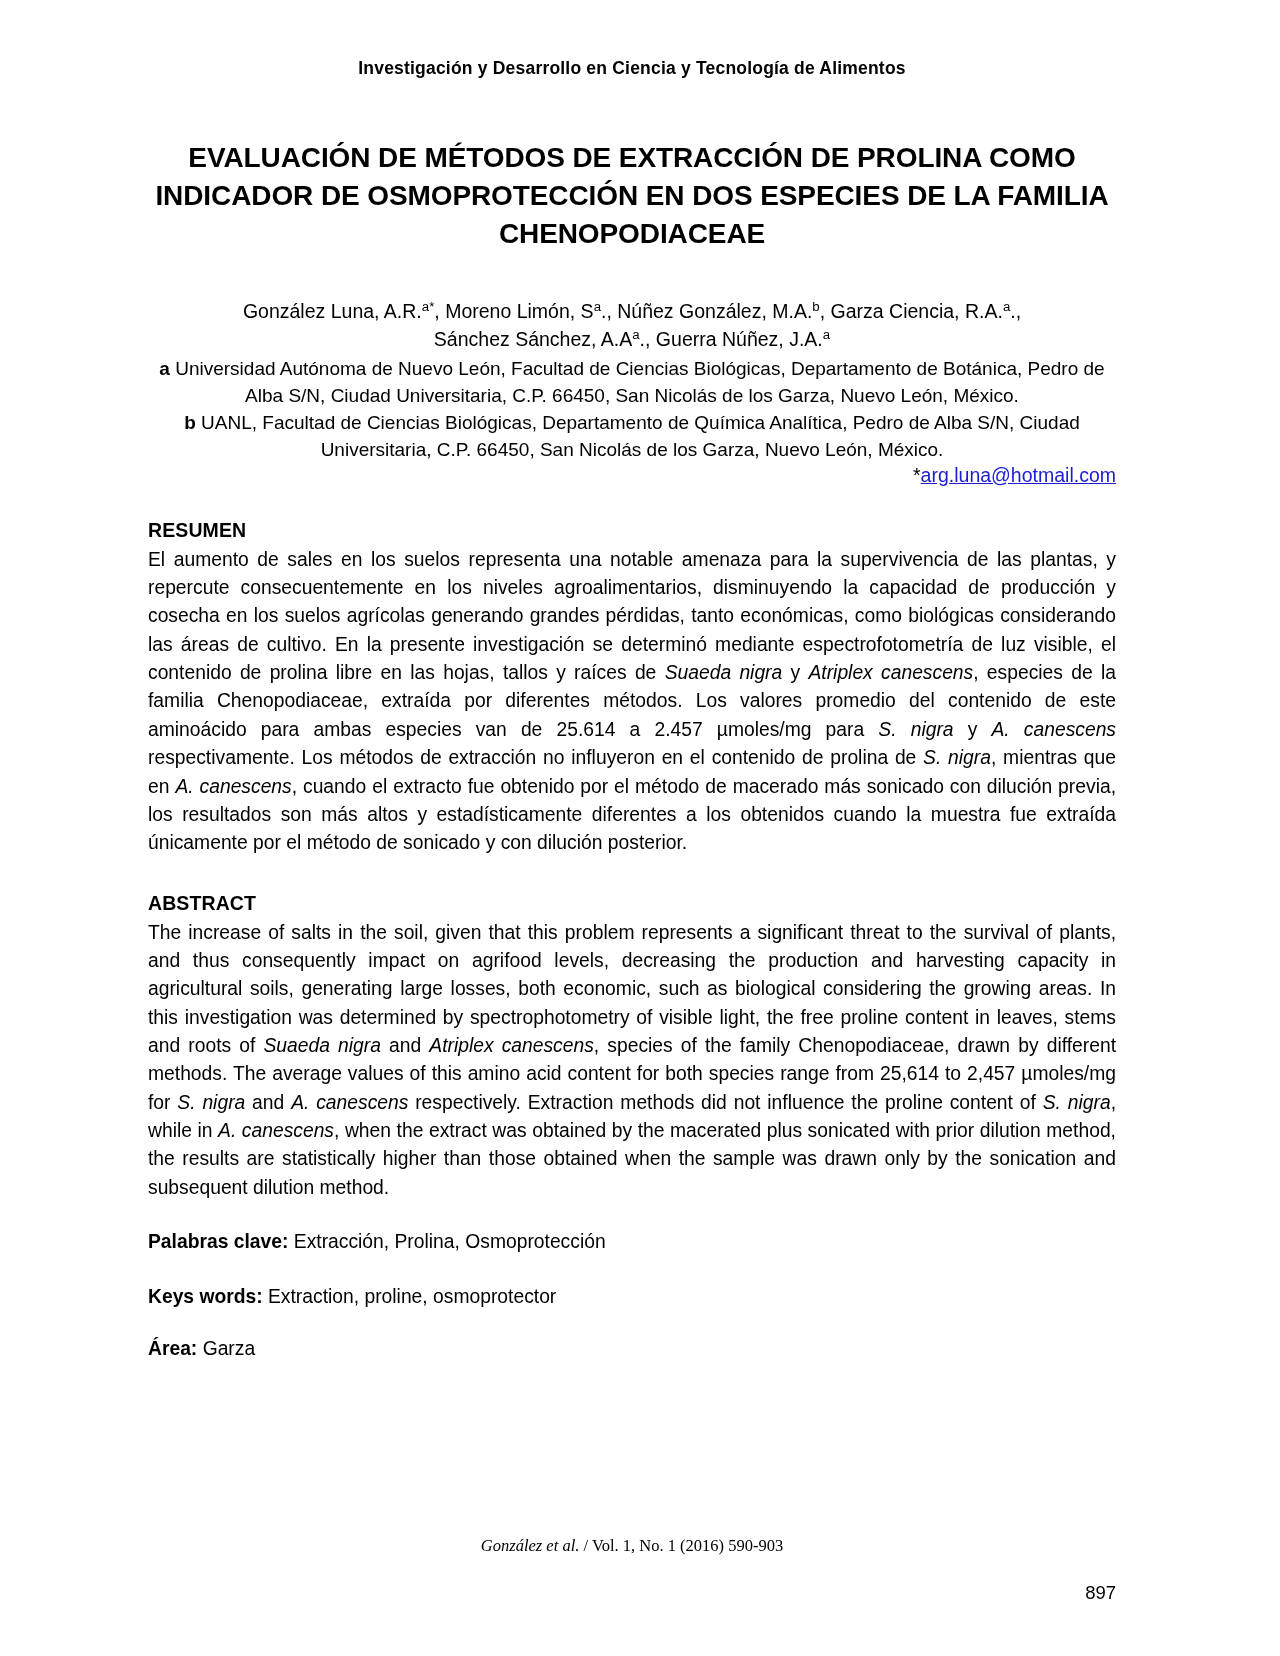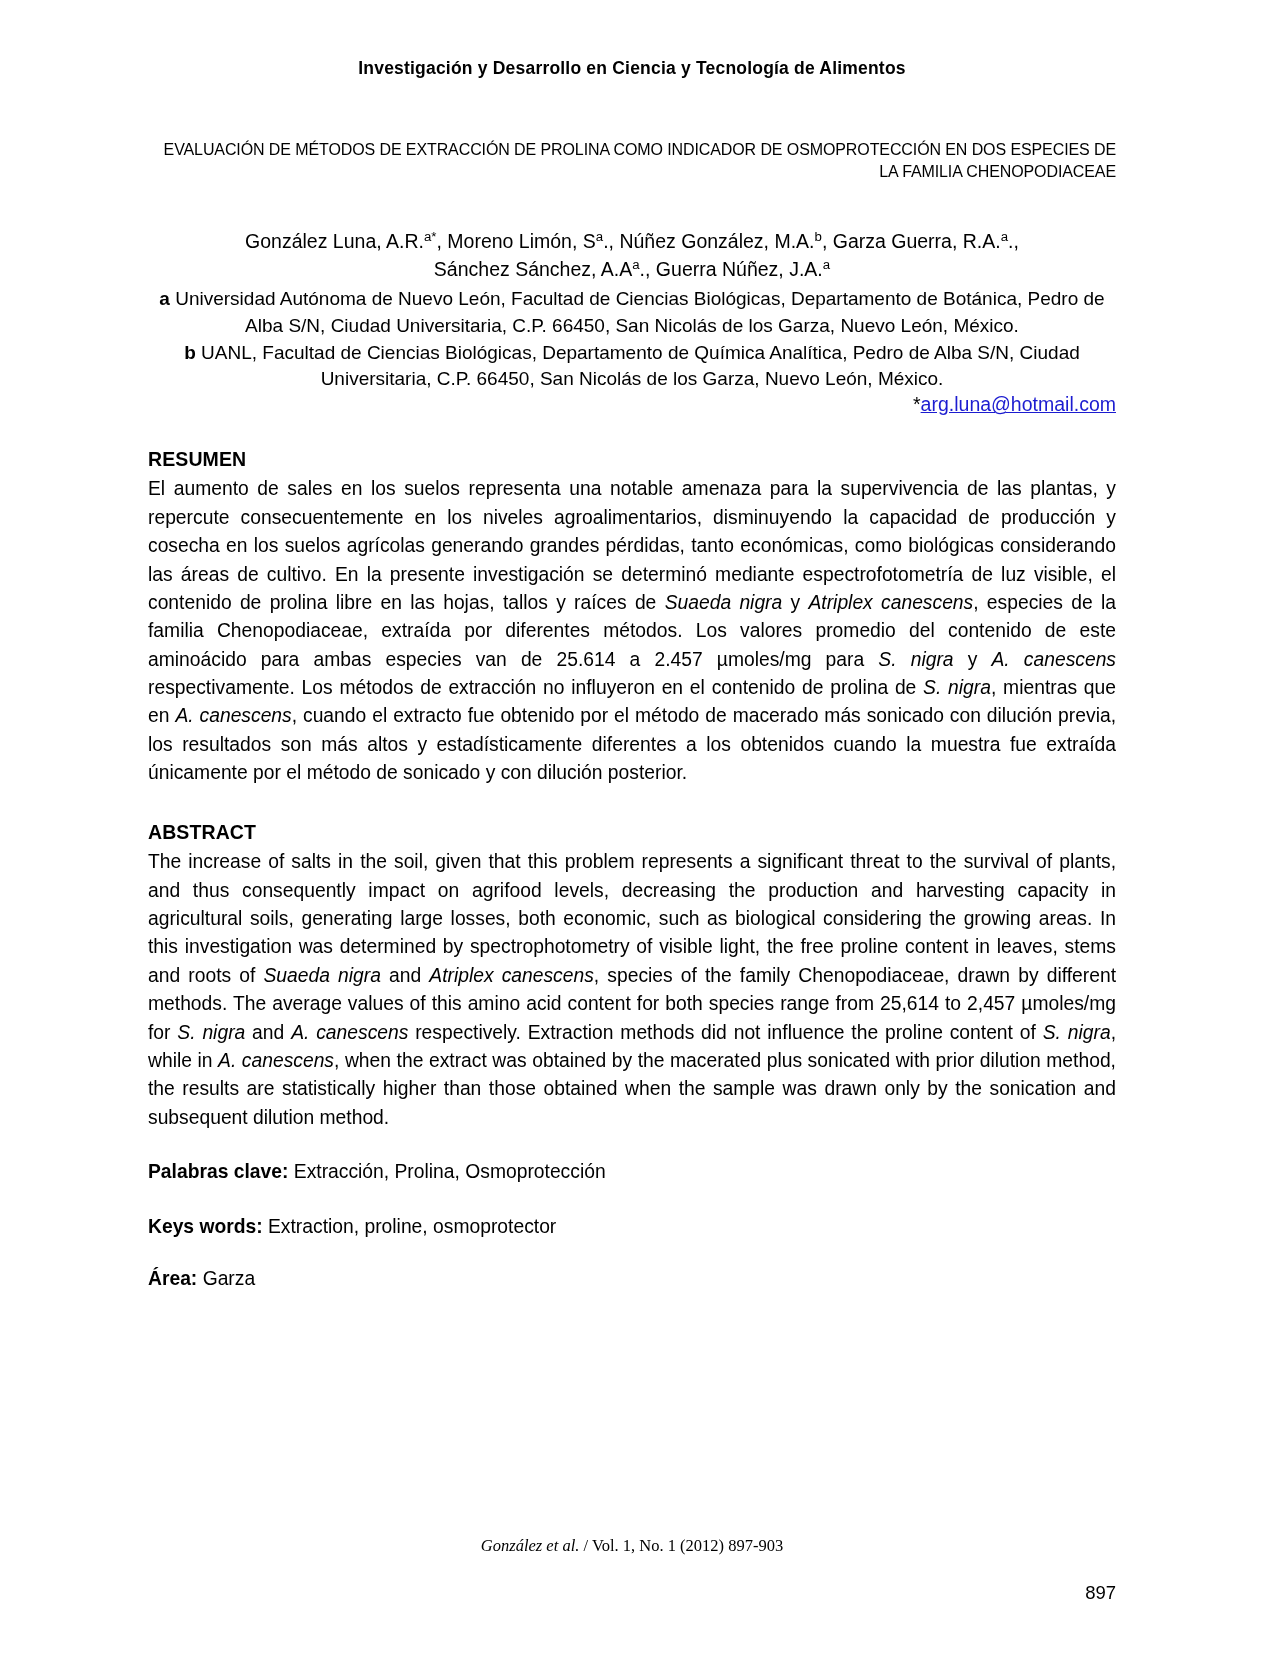--- a/index.html
+++ b/index.html
@@ -21,24 +21,24 @@
     padding: 58px 148px 40px 148px;
   }
   .running-head {
     text-align: center;
     font-size: 17.5px;
     font-weight: bold;
     letter-spacing: 0.2px;
     margin: 0 0 60px 0;
   }
   .title {
-    font-size: 16px;
-    font-weight: normal;
+    font-size: 28px;
+    font-weight: bold;
     line-height: 1.35;
-    text-align: right;
+    text-align: center;
     margin: 0 0 46px 0;
     letter-spacing: -0.1px;
   }
   .authors {
     text-align: center;
     font-size: 19.5px;
     line-height: 1.42;
     margin: 0 0 2px 0;
   }
   .affiliations {
@@ -129,21 +129,21 @@
 </head>
 <body>
 
 <div class="page">
 
   <div class="running-head">Investigación y Desarrollo en Ciencia y Tecnología de Alimentos</div>
 
   <h1 class="title">EVALUACIÓN DE MÉTODOS DE EXTRACCIÓN DE PROLINA COMO INDICADOR DE OSMOPROTECCIÓN EN DOS ESPECIES DE LA FAMILIA CHENOPODIACEAE</h1>
 
   <div class="authors">
-    <div><span>González Luna, A.R.</span><sup>a*</sup><span>, Moreno Limón, S</span><sup>a</sup><span>., Núñez González, M.A.</span><sup>b</sup><span>, Garza Guerra, R.A.</span><sup>a</sup><span>.,</span></div>
+    <div><span>González Luna, A.R.</span><sup>a*</sup><span>, Moreno Limón, S</span><sup>a</sup><span>., Núñez González, M.A.</span><sup>b</sup><span>, Garza Ciencia, R.A.</span><sup>a</sup><span>.,</span></div>
     <div><span>Sánchez Sánchez, A.A</span><sup>a</sup><span>., Guerra Núñez, J.A.</span><sup>a</sup></div>
   </div>
 
   <div class="affiliations">
     <p class="aff-line"><span class="aff-marker">a</span><span> Universidad Autónoma de Nuevo León, Facultad de Ciencias Biológicas, Departamento de Botánica, Pedro de Alba S/N, Ciudad Universitaria, C.P. 66450, San Nicolás de los Garza, Nuevo León, México.</span></p>
     <p class="aff-line"><span class="aff-marker">b</span><span> UANL, Facultad de Ciencias Biológicas, Departamento de Química Analítica, Pedro de Alba S/N, Ciudad Universitaria, C.P. 66450, San Nicolás de los Garza, Nuevo León, México.</span></p>
   </div>
 
   <div class="email-line"><span>*</span><a class="email-link" href="#">arg.luna@hotmail.com</a></div>
 
@@ -153,17 +153,17 @@
   <div class="abstract-block">
     <h2 class="section-heading">ABSTRACT</h2>
     <p class="body-text">The increase of salts in the soil, given that this problem represents a significant threat to the survival of plants, and thus consequently impact on agrifood levels, decreasing the production and harvesting capacity in agricultural soils, generating large losses, both economic, such as biological considering the growing areas. In this investigation was determined by spectrophotometry of visible light, the free proline content in leaves, stems and roots of <em class="it">Suaeda nigra</em> and <em class="it">Atriplex canescens</em>, species of the family Chenopodiaceae, drawn by different methods. The average values of this amino acid content for both species range from 25,614 to 2,457 µmoles/mg for <em class="it">S. nigra</em> and <em class="it">A. canescens</em> respectively. Extraction methods did not influence the proline content of <em class="it">S. nigra</em>, while in <em class="it">A. canescens</em>, when the extract was obtained by the macerated plus sonicated with prior dilution method, the results are statistically higher than those obtained when the sample was drawn only by the sonication and subsequent dilution method.</p>
   </div>
 
   <p class="keywords"><span class="kw-label">Palabras clave:</span><span> Extracción, Prolina, Osmoprotección</span></p>
   <p class="keywords"><span class="kw-label">Keys words:</span><span> Extraction, proline, osmoprotector</span></p>
 
   <p class="area-line"><span class="kw-label">Área:</span><span> Garza</span></p>
 
-  <div class="footer"><span class="ref-name">González et al.</span><span class="ref-rest"> / Vol. 1, No. 1 (2012) 897-903</span></div>
+  <div class="footer"><span class="ref-name">González et al.</span><span class="ref-rest"> / Vol. 1, No. 1 (2016) 590-903</span></div>
 
   <div class="page-number">897</div>
 
 </div>
 
 </body></html>

